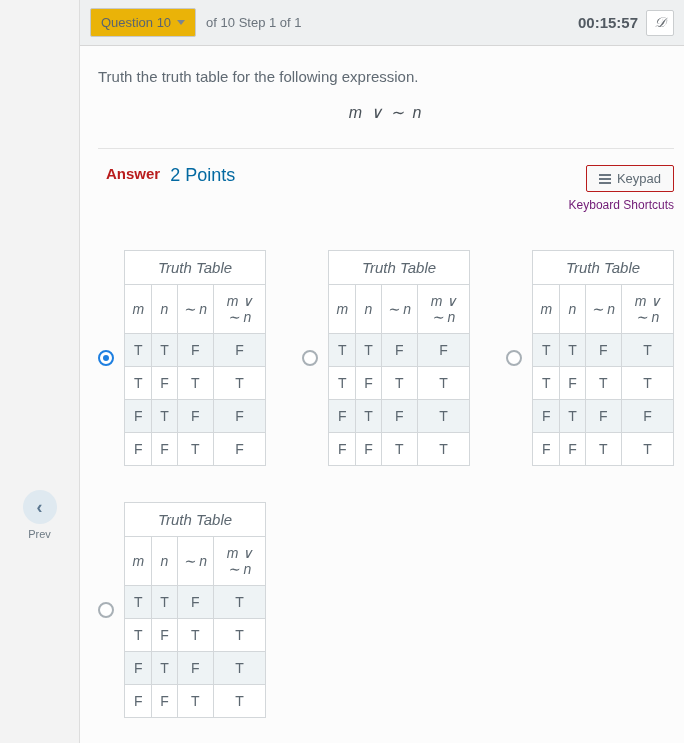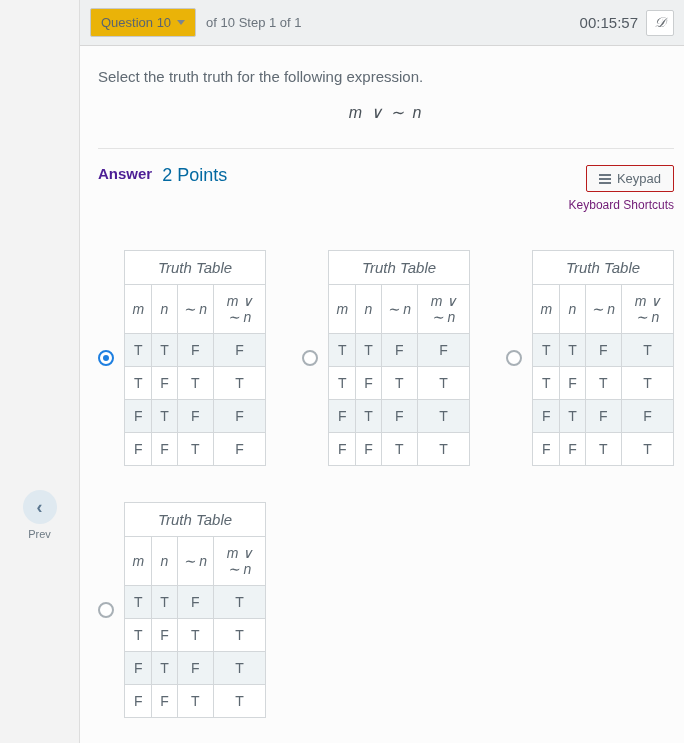--- a/index.html
+++ b/index.html
@@ -74,36 +74,36 @@
   }
   .caret-down {
     width: 0; height: 0;
     border-left: 4px solid transparent;
     border-right: 4px solid transparent;
     border-top: 5px solid #7a8590;
     display: inline-block;
   }
   .step-text { font-size: 13px; margin-left: 10px; color: #6a737c; }
   .spacer { flex: 1; }
-  .timer { font-size: 15px; font-weight: 400; color: #525a62; margin-right: 8px;}
+  .timer { font-size: 15px; font-weight: 700; color: #525a62; margin-right: 8px;}
   .timer-btn {
     width: 28px; height: 26px;
     border: 1px solid #cacdcf;
     background: #fff;
     display:flex;align-items:center;justify-content:center;
     border-radius:2px;
   }
   .eye-icon { font-size: 14px; color:#6a6f74; font-style: italic;}
   .content { padding: 22px 10px 10px 18px; }
   .prompt { font-size: 15px; color:#606a73; }
   .expr { text-align:center; font-size: 16px; font-style: italic; color:#4a5259; margin: 18px 0 26px 0; letter-spacing: 2px;}
   .answer-row {
     display:flex; align-items:flex-start; border-top:1px solid #e3e3e3; padding-top:16px;
   }
-  .answer-label { font-size:15px; color:#4c1d95; font-weight:600; }
+  .answer-label { font-size:15px; color:#b91c1c; font-weight:600;margin-left:8px; }
   .points-label { font-size:18px; color:#0369a1; margin-left:10px; }
   .keypad-group { margin-left:auto; text-align:right; }
   .keypad-btn {
     border:1px solid #b91c1c; background:#f9f9f9; padding:5px 12px;
     font-size:13px; color:#5f6b74; display:inline-flex; align-items:center; gap:6px;
     border-radius:2px; cursor:pointer;
   }
   .keypad-icon { width:12px; height:10px; display:inline-block; background:
     linear-gradient(#6b7680,#6b7680) 0 0/100% 2px no-repeat,
     linear-gradient(#6b7680,#6b7680) 0 50%/100% 2px no-repeat,
@@ -172,21 +172,21 @@
       </div>
       <div class="step-text">of 10 Step 1 of 1</div>
       <div class="spacer"></div>
       <div class="timer">00:15:57</div>
       <div class="timer-btn">
         <span class="eye-icon">𝒟</span>
       </div>
     </div>
 
     <div class="content">
-      <div class="prompt">Select the truth truth for the following expression.</div>
+      <div class="prompt">Truth the truth table for the following expression.</div>
       <div class="expr">m ∨ ∼ n</div>
 
       <div class="answer-row">
         <span class="answer-label">Answer</span>
         <span class="points-label">2 Points</span>
         <div class="keypad-group">
           <div class="keypad-btn">
             <span class="keypad-icon"></span>
             <span>Keypad</span>
           </div>

